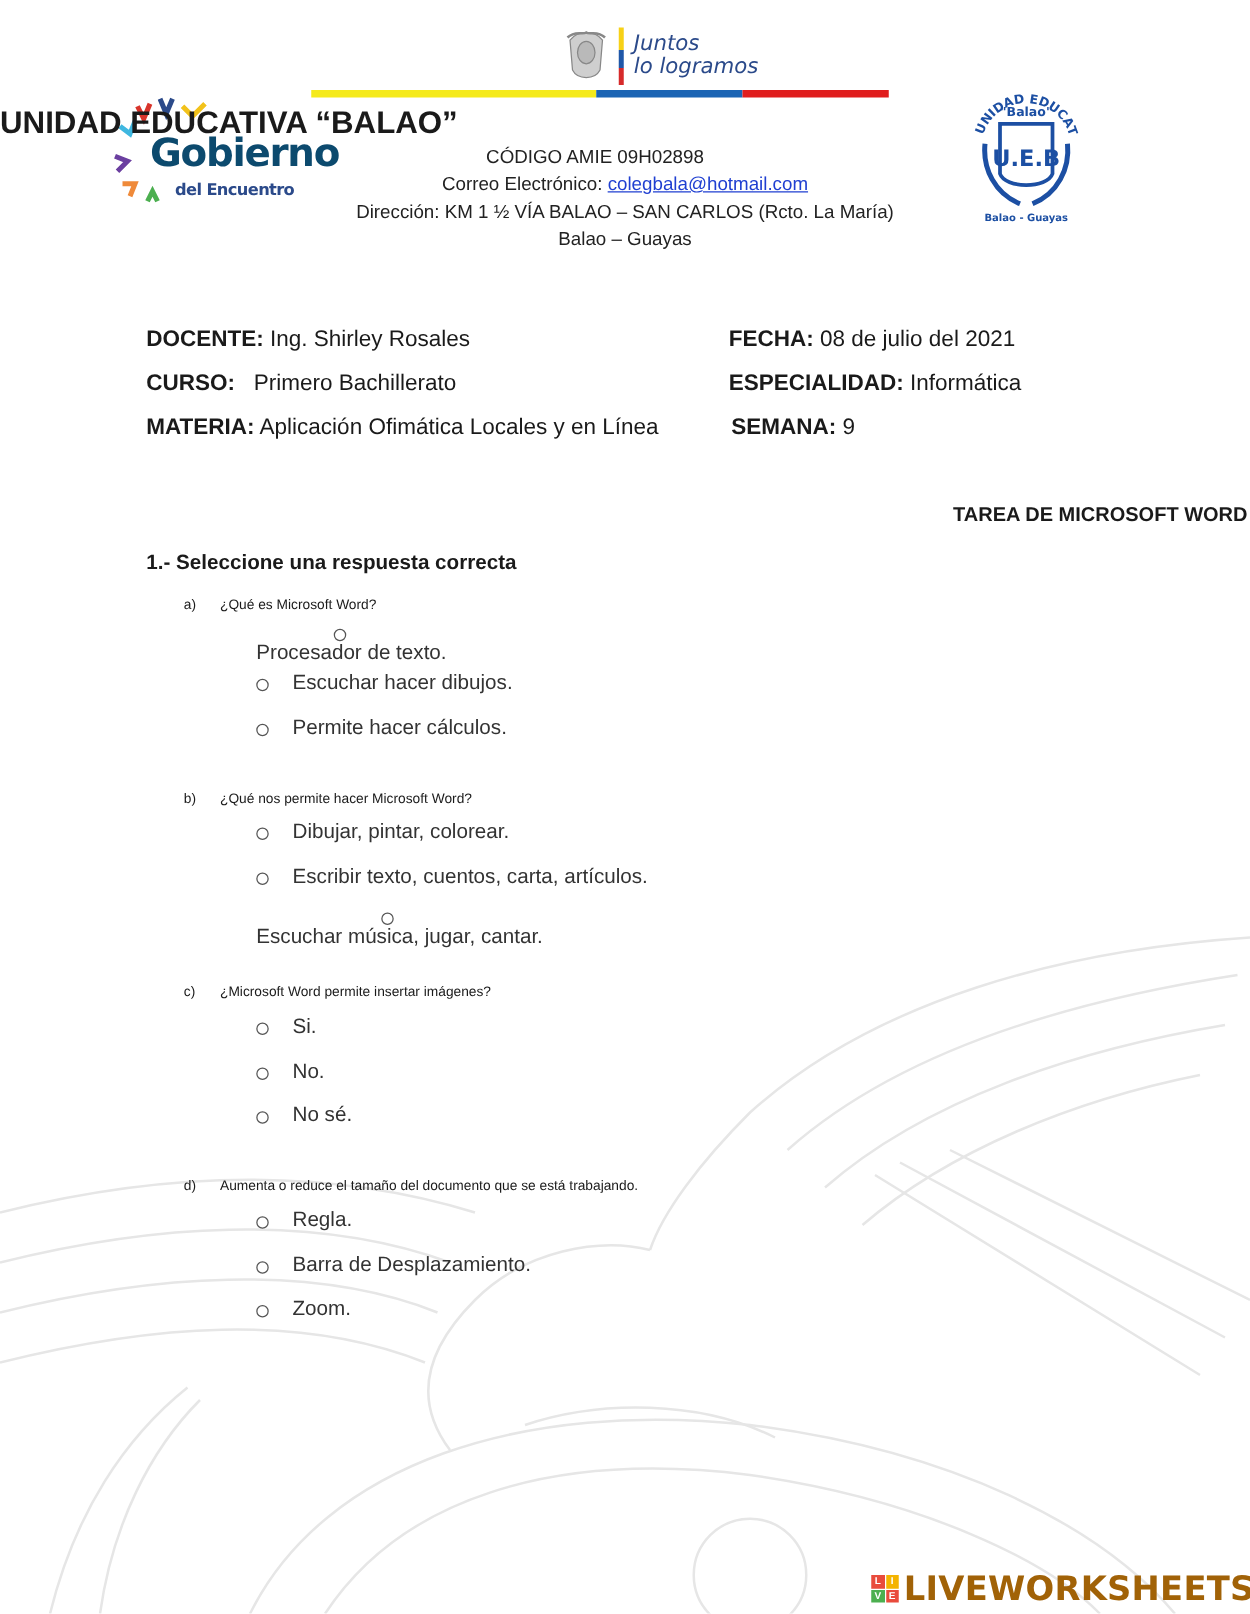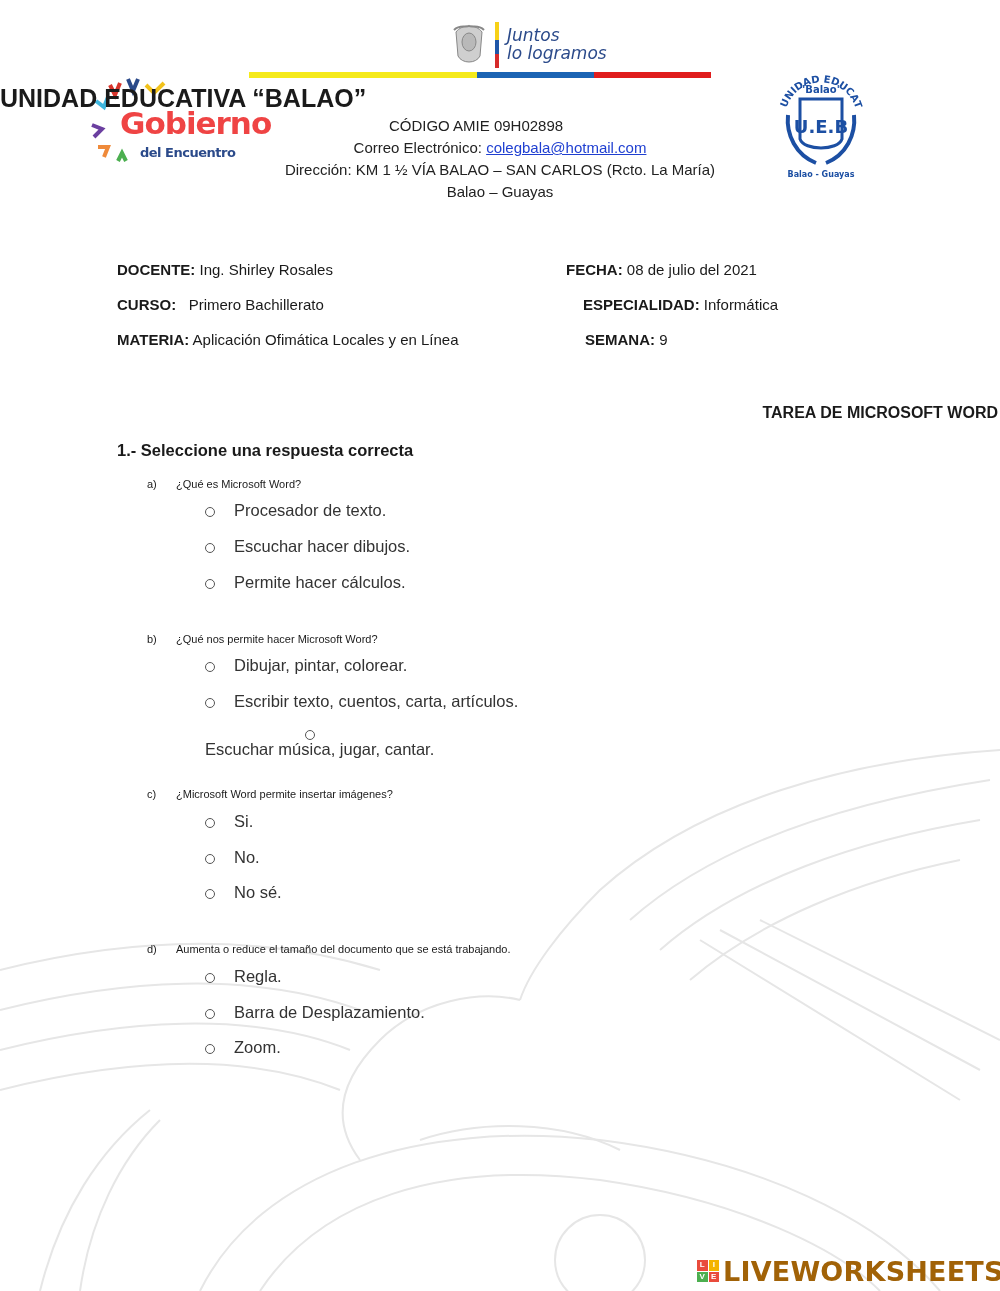--- a/index.html
+++ b/index.html
@@ -7,42 +7,42 @@
       width:1000px; height:1291px; position:relative; overflow:hidden;
       background:#ffffff; color:#1a1a1a;
       font-family:"Liberation Sans", sans-serif;
     }
     .abs { position:absolute; }
     
     .watermark { position:absolute; left:0; top:740px; width:1000px; height:551px; pointer-events:none; }
 
     
     .gob-logo { left:88px; top:75px; width:200px; height:100px; }
-    .gob-word { position:absolute; left:32px; top:30px; font-family:"DejaVu Sans", sans-serif; font-weight:bold; font-size:31px; color:#ef4444; letter-spacing:-1px; }
+    .gob-word { position:absolute; left:32px; top:30px; font-family:"DejaVu Sans", sans-serif; font-weight:bold; font-size:31px; color:#0c4a6e; letter-spacing:-1px; }
     .gob-sub  { position:absolute; left:52px; top:70px; font-family:"DejaVu Sans", sans-serif; font-weight:bold; font-size:13px; color:#2b4a8a; letter-spacing:-0.5px; }
 
     .juntos { left:452px; top:20px; width:180px; height:52px; }
     .juntos-shield { position:absolute; left:0; top:2px; width:34px; height:46px; }
     .juntos-bar { position:absolute; left:43px; top:2px; width:4px; height:46px;
       background:linear-gradient(#f7d117 0 40%, #1f57a8 40% 70%, #d62a2a 70% 100%); }
     .juntos-text { position:absolute; left:55px; top:6px; font-size:17px; line-height:18px; color:#2b4a8a; font-family:"DejaVu Sans", sans-serif;font-style:italic; }
 
     .flagbar { left:249px; top:72px; width:462px; height:6px; display:flex; }
     .flagbar .y { flex:0 0 228px; background:#f5ea1b; }
     .flagbar .b { flex:0 0 117px; background:#1b64b4; }
     .flagbar .r { flex:1; background:#e01d1d; }
 
     .school-seal { left:778px; top:55px; width:86px; height:126px; }
 
     .title { left:0; width:1000px; top:84px; text-align:left; font-size:25px; font-weight:bold; }
     .hdr-line { left:0; width:1000px; text-align:center; font-size:15px; color:#222; }
     .link { color:#1f3fd1; text-decoration:underline; }
 
     
-    .meta { font-size:15px; }
+    .meta { font-size:18px; }
     .meta b { font-weight:bold; }
 
     .task-title { left:0; width:998px; top:404px; text-align:right; font-size:16px; font-weight:bold; }
     .section { left:117px; top:441px; font-size:16.5px; font-weight:bold; }
 
     .q { position:absolute; left:147px; font-size:11px; font-weight:normal; }
     .q .lbl { display:inline-block; width:29px; }
     .opt { position:absolute; left:205px; font-size:16.5px; color:#333; display:flex; align-items:center; }
     .opt .bullet { display:inline-block; width:8px; height:8px; border:1px solid #555; border-radius:50%; margin-right:19px; margin-top:2px; }
 
@@ -132,35 +132,35 @@
 
 <div class="abs meta" style="left:117px;top:261px;">
   <b>DOCENTE:</b> <span>Ing. Shirley Rosales</span>
 </div>
 <div class="abs meta" style="left:117px;top:296px;">
   <b>CURSO:</b>&nbsp;&nbsp; <span>Primero Bachillerato</span>
 </div>
 <div class="abs meta" style="left:117px;top:331px;">
   <b>MATERIA:</b> <span>Aplicación Ofimática Locales y en Línea</span>
 </div>
-<div class="abs meta" style="left:566px;top:261px;">
+<div class="abs meta" style="left:583px;top:261px;">
   <b>FECHA:</b> <span>08 de julio del 2021</span>
 </div>
 <div class="abs meta" style="left:583px;top:296px;">
   <b>ESPECIALIDAD:</b> <span>Informática</span>
 </div>
 <div class="abs meta" style="left:585px;top:331px;">
   <b>SEMANA:</b> <span>9</span>
 </div>
 
 <div class="abs task-title">TAREA DE MICROSOFT WORD</div>
 <div class="abs section">1.- Seleccione una respuesta correcta</div>
 
 <div class="q" style="top:478px;"><span class="lbl">a)</span><span>¿Qué es Microsoft Word?</span></div>
-<div class="opt" style="top:501px;">
+<div class="opt" style="top:501px;flex-direction:column;">
     <span class="bullet"></span>
     <span>Procesador de texto.</span>
   </div>
 <div class="opt" style="top:537px;">
     <span class="bullet"></span>
     <span>Escuchar hacer dibujos.</span>
   </div>
 <div class="opt" style="top:573px;">
     <span class="bullet"></span>
     <span>Permite hacer cálculos.</span>

